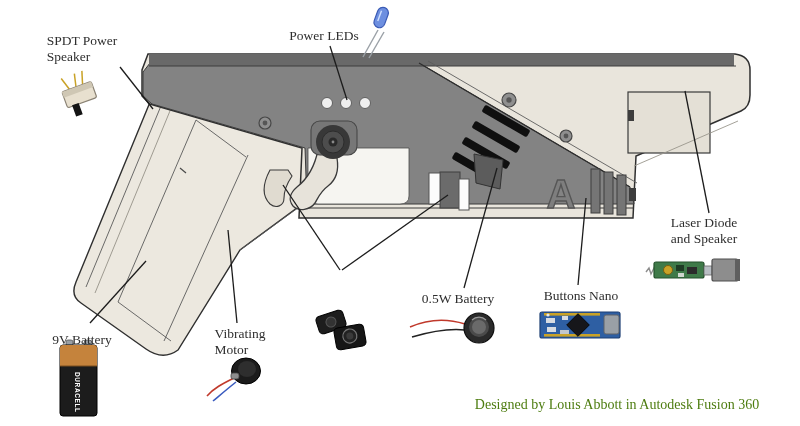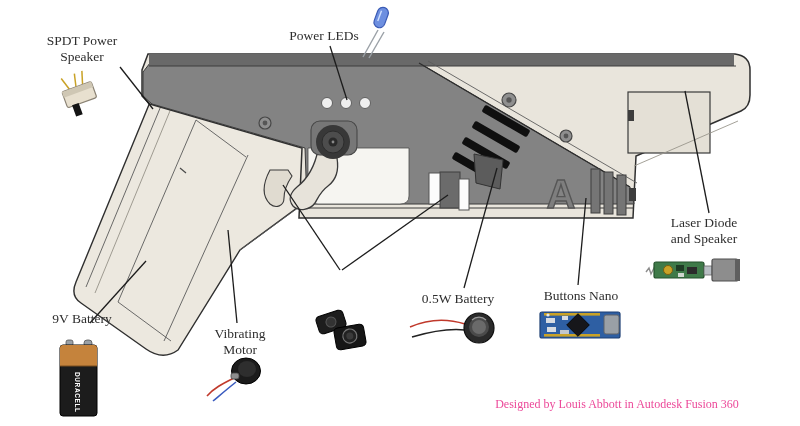--- a/index.html
+++ b/index.html
@@ -2,26 +2,26 @@
 <html><head>
 <meta charset="utf-8">
 <style>
   html,body{margin:0;padding:0;background:#fff;}
   .stage{
     position:relative;width:800px;height:426px;background:#ffffff;overflow:hidden;
     font-family:"Liberation Serif", serif;
   }
   .stage svg{position:absolute;left:0;top:0;}
   .lbl{
-    position:absolute;transform:translateX(-50%);text-align:center;
+    position:absolute;transform:translateX(-50%);
     font-size:13.5px;line-height:1.18;color:#2e2e2e;white-space:nowrap;
   }
   .lbl span{display:block;}
   .caption{
-    position:absolute;transform:translateX(-50%);font-size:12px;color:#ec4899;white-space:nowrap;
+    position:absolute;transform:translateX(-50%);font-size:14px;color:#4d7c0f;white-space:nowrap;
   }
 </style>
 </head>
 <body>
 
 <div class="stage">
 
   <svg width="800" height="426" viewBox="0 0 800 426">
 
     <g>
@@ -205,21 +205,21 @@
 
   <div class="lbl" style="left:82px;top:33px">
     <span>SPDT Power</span>
     <span>Speaker</span>
   </div>
 
   <div class="lbl" style="left:324px;top:28px">
     <span>Power LEDs</span>
   </div>
 
-  <div class="lbl" style="left:82px;top:311px">
+  <div class="lbl" style="left:82px;top:332px">
     <span>9V Battery</span>
   </div>
 
   <div class="lbl" style="left:240px;top:326px">
     <span>Vibrating</span>
     <span>Motor</span>
   </div>
 
 
   <div class="lbl" style="left:458px;top:291px">

